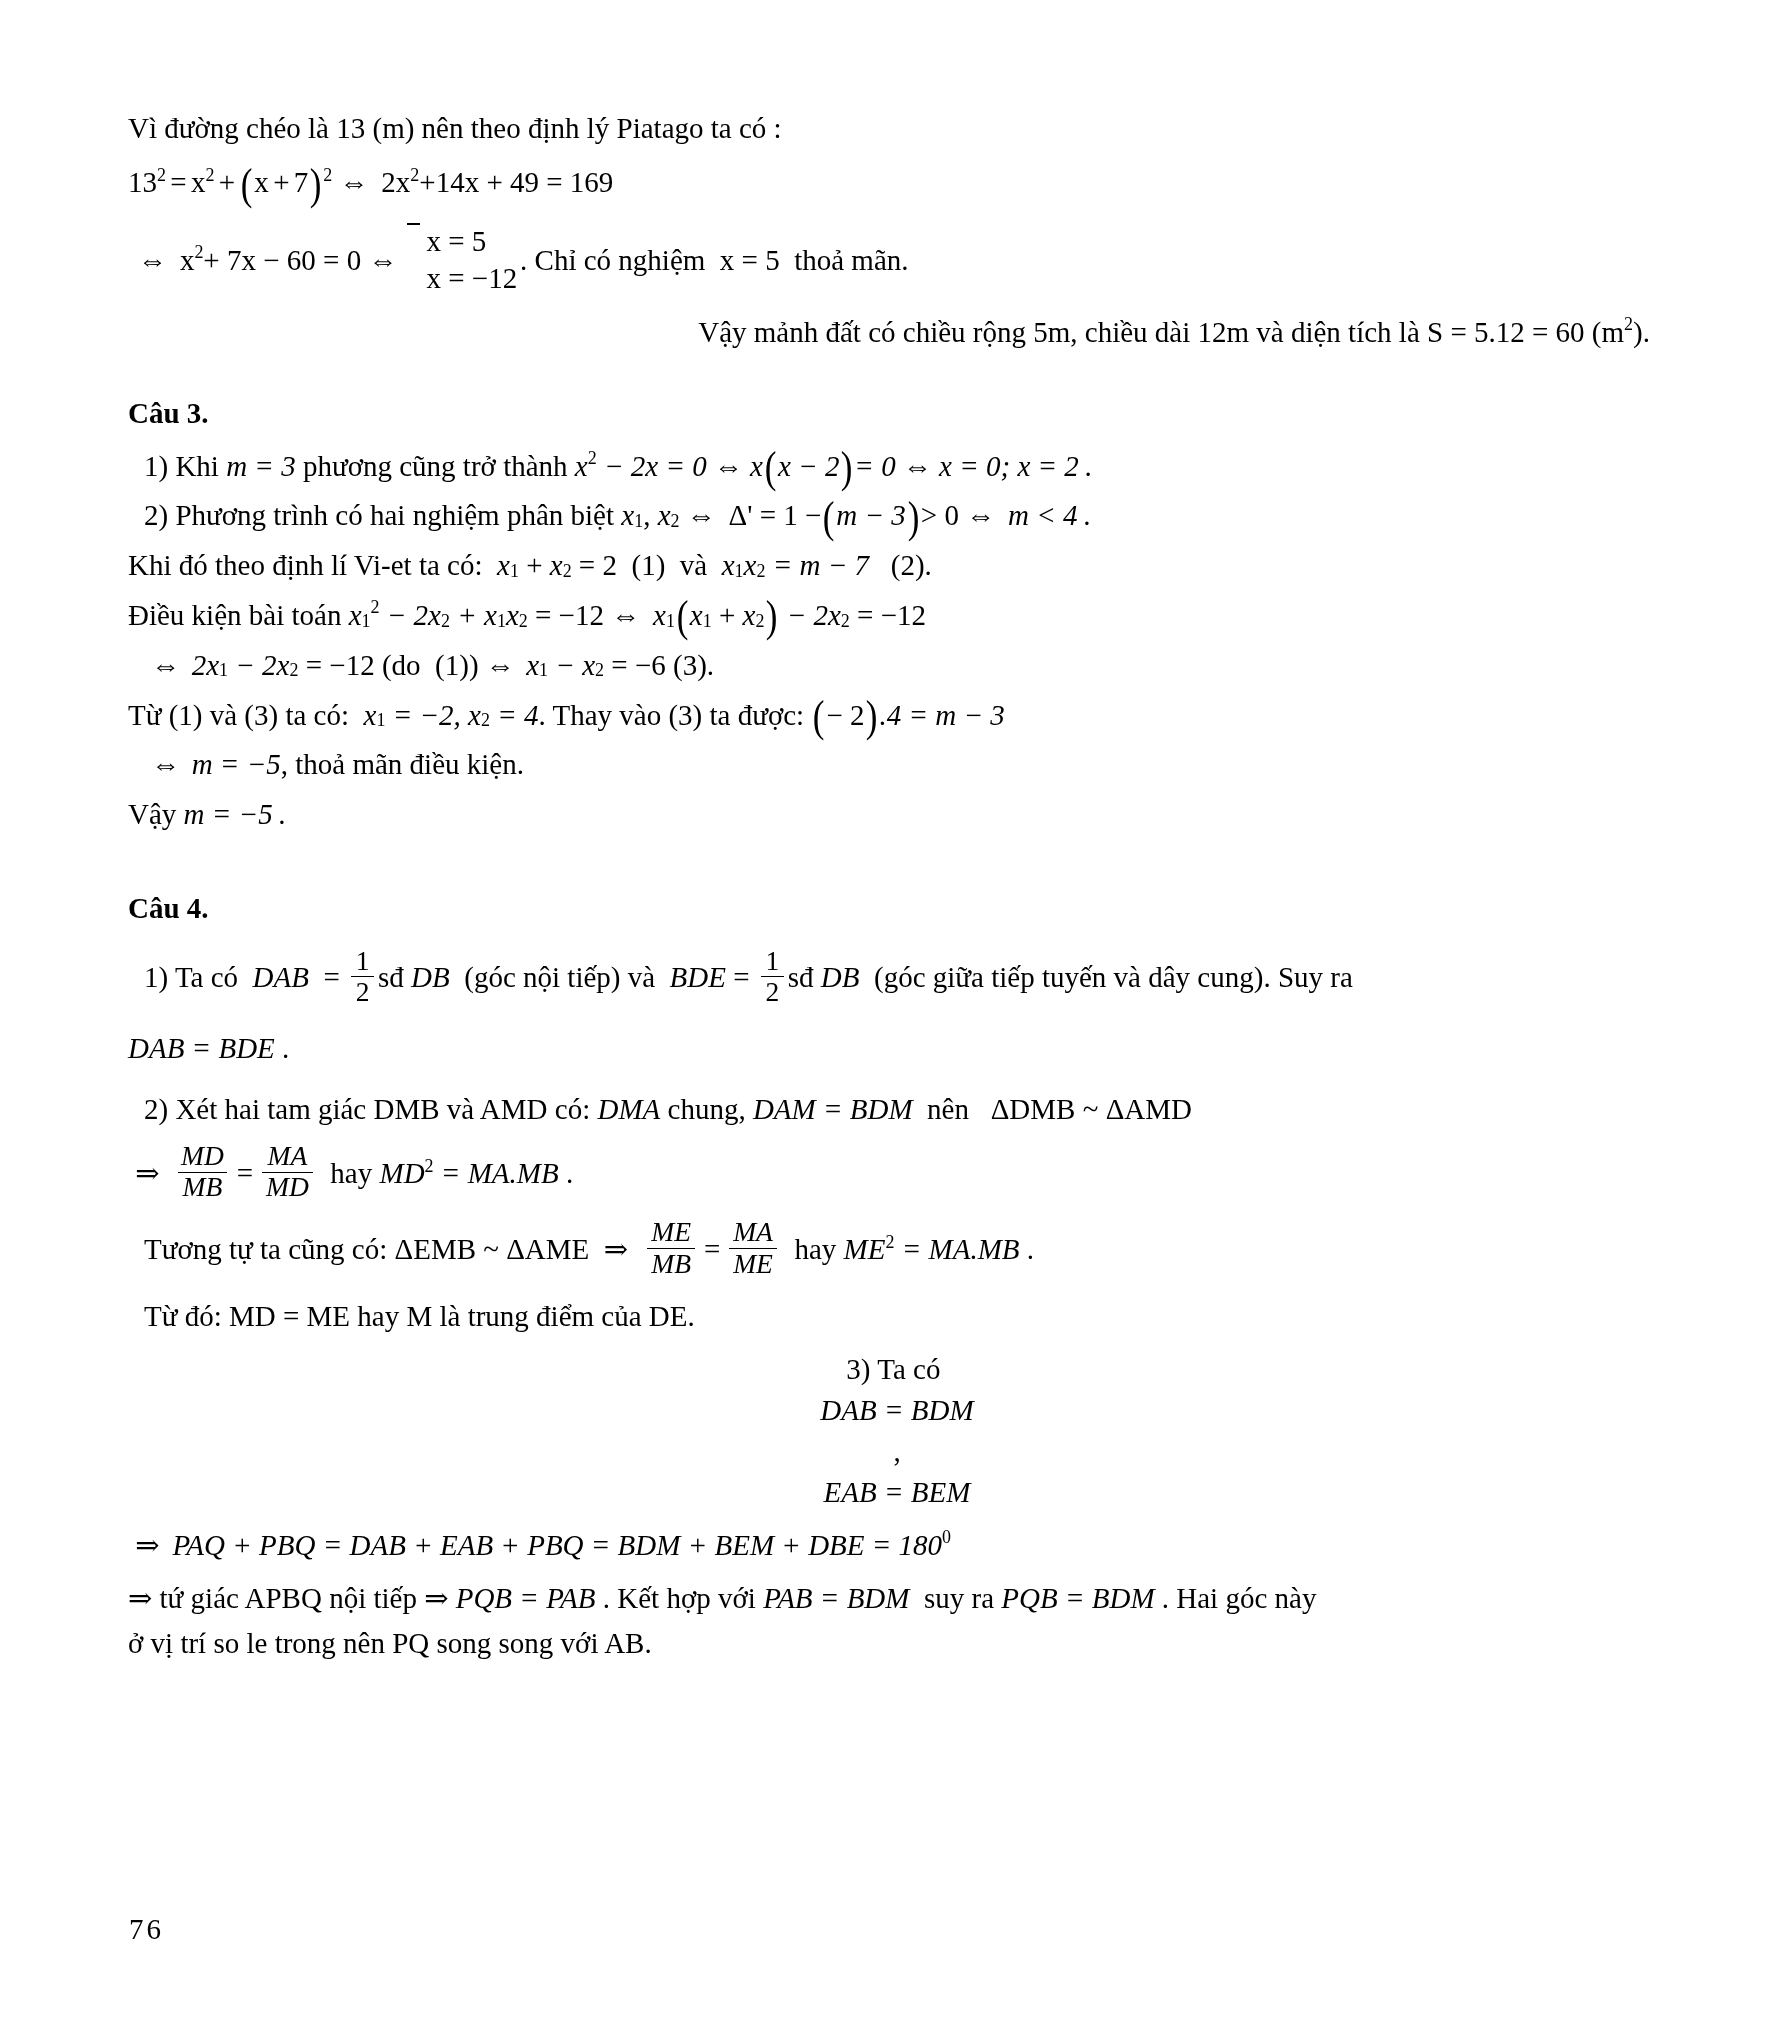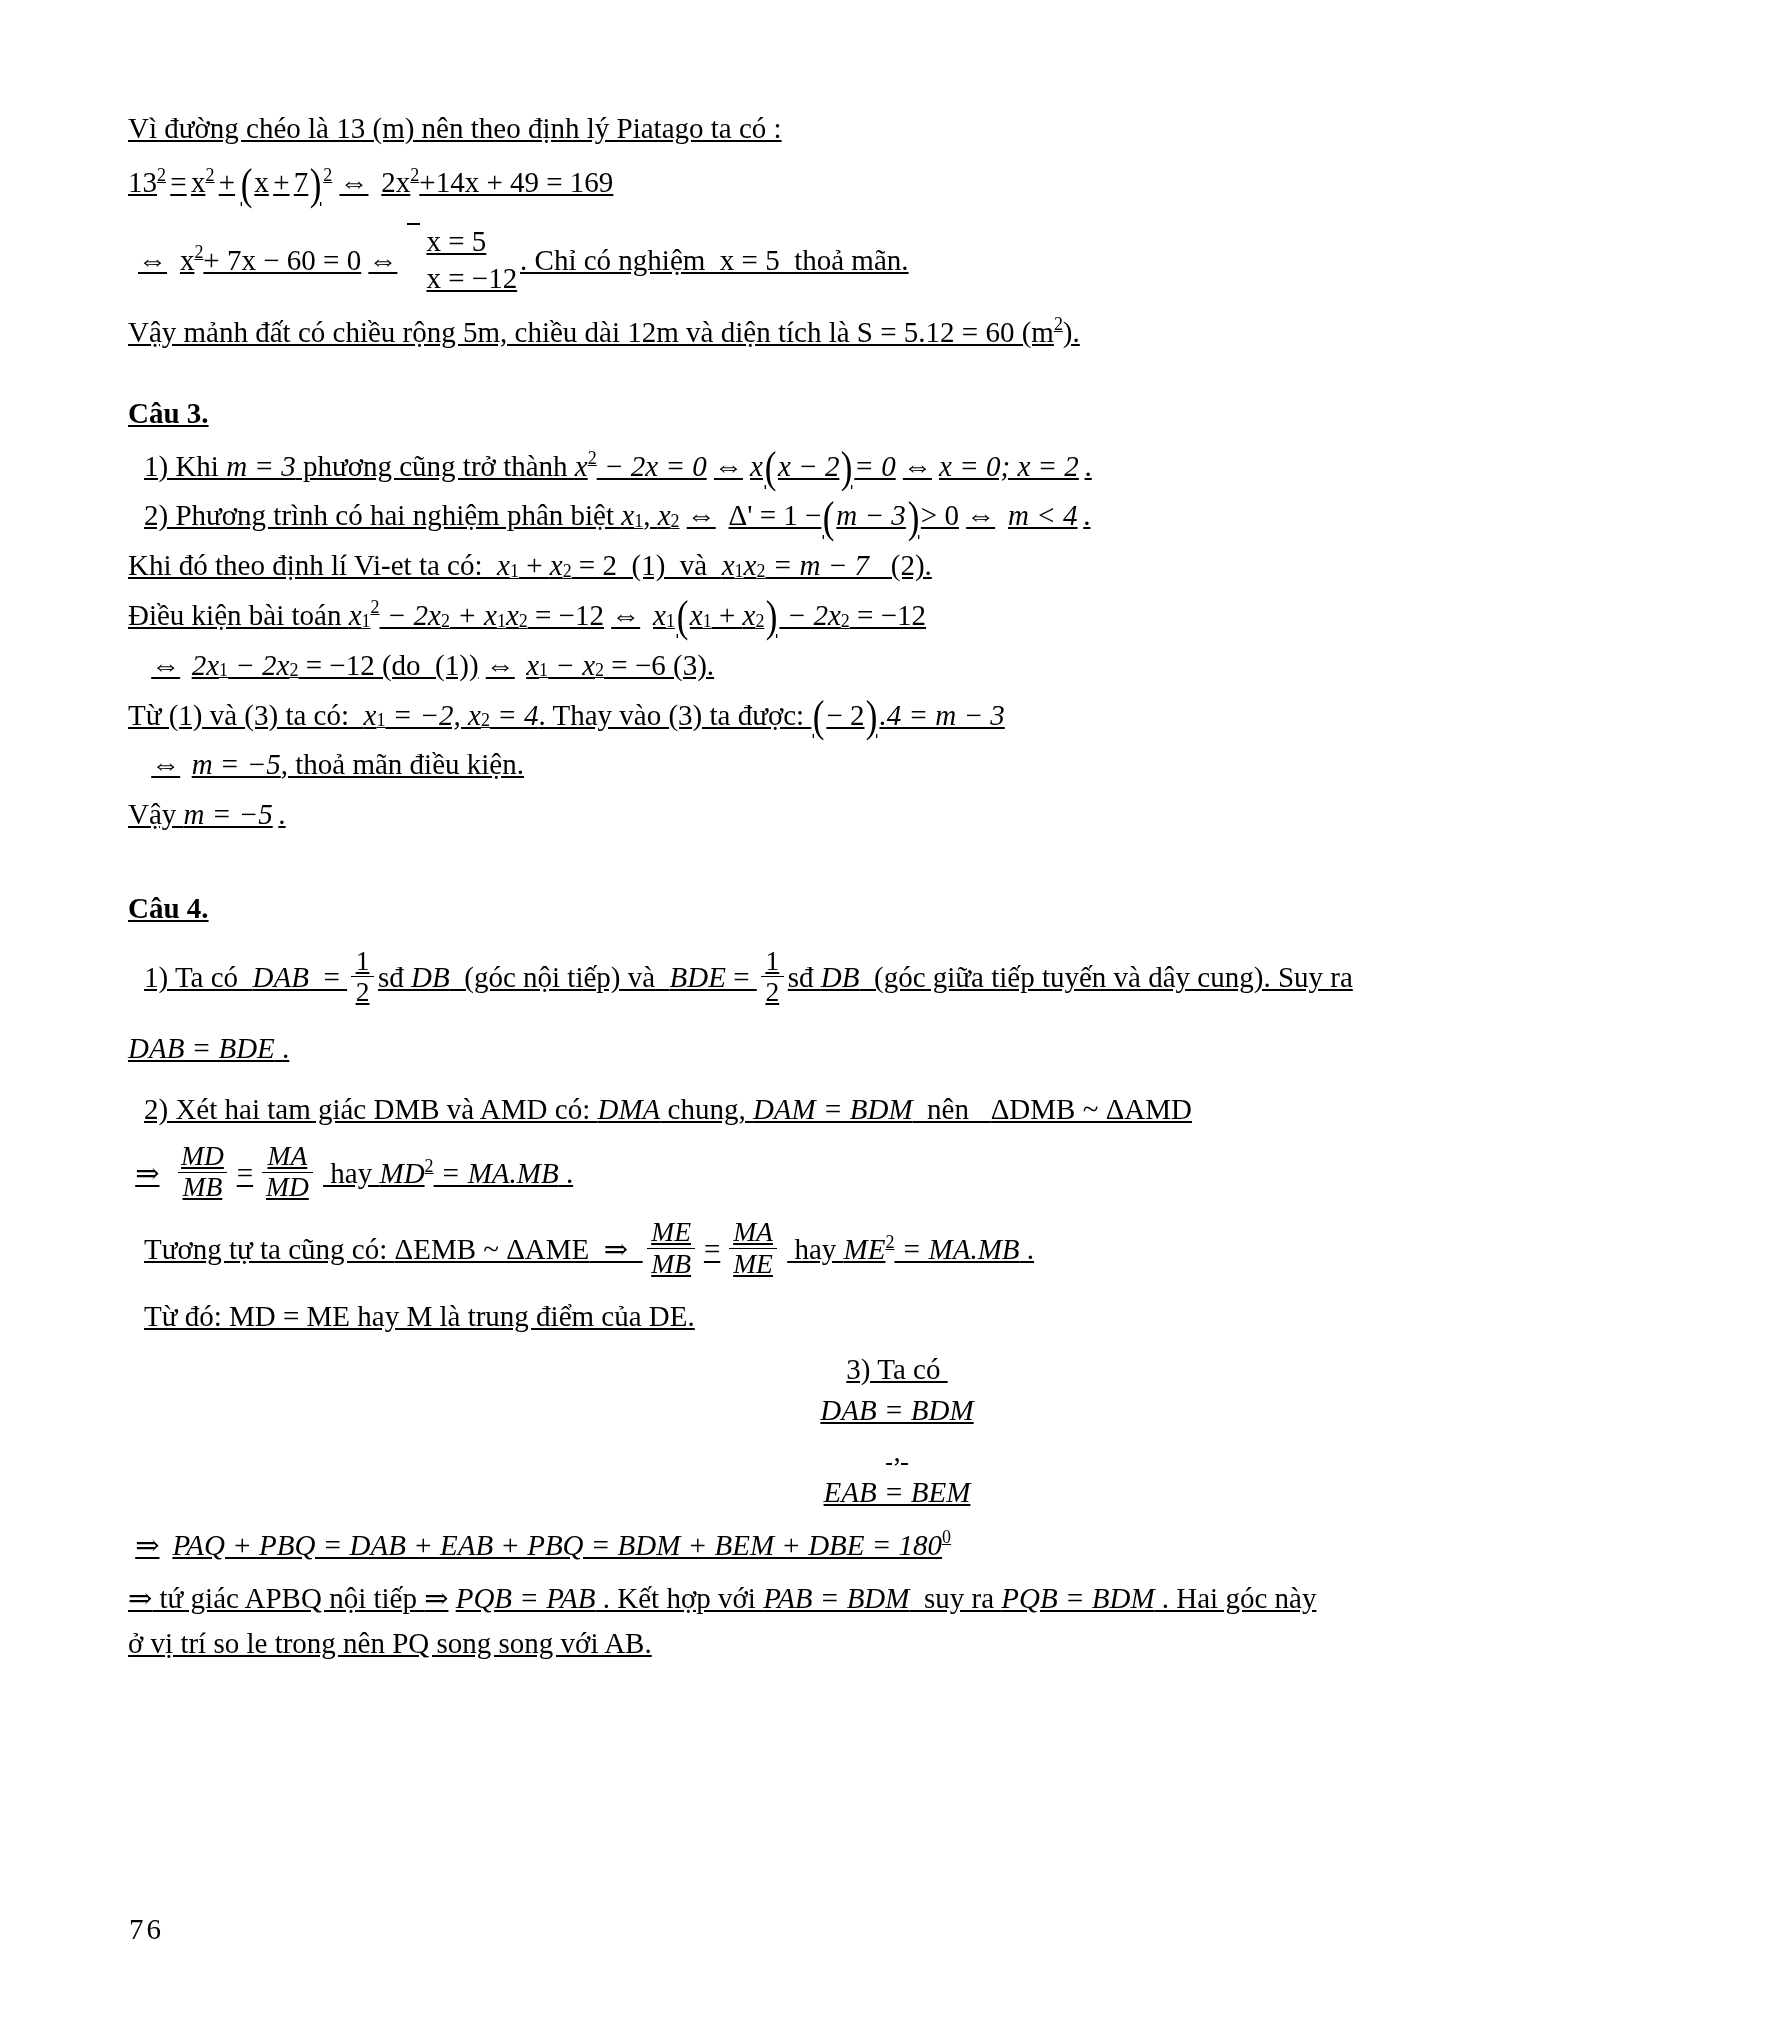--- a/index.html
+++ b/index.html
@@ -29,21 +29,20 @@
     width: 1522px;
   }
   .line {
     font-size: 29px;
     line-height: 1.42;
     margin: 0 0 2.9px 0;
     white-space: nowrap;
     display: flex;
     align-items: center;
     flex-wrap: nowrap;
-    text-decoration: underline;
   }
   .txt { white-space: pre; }
   .mi { font-style: italic; font-family: "Liberation Serif", serif; }
   .mu { font-style: normal; }
   .sup {
     font-size: 0.62em;
     vertical-align: super;
     line-height: 0;
     position: relative;
     top: -0.45em;
@@ -168,21 +167,21 @@
       <span class="syscase">
         <span class="brk"></span>
         <span class="rows">
           <div>x = 5</div>
           <div>x = −12</div>
         </span>
       </span>
       <span class="txt">. Chỉ có nghiệm  x = 5  thoả mãn.</span>
     </div>
 
-    <div class="line" style="margin-top:14.4px;">
+    <div class="line" style="margin-top:14.4px;justify-content:flex-end;">
       <span class="txt">Vậy mảnh đất có chiều rộng 5m, chiều dài 12m và diện tích là S = 5.12 = 60 (m</span>
         <span class="sup">2</span>
         <span class="txt">).</span>
     </div>
 
     <div class="gap-lg"></div>
 
     <div class="line heading">
       <span class="txt">Câu 3.</span>
     </div>

